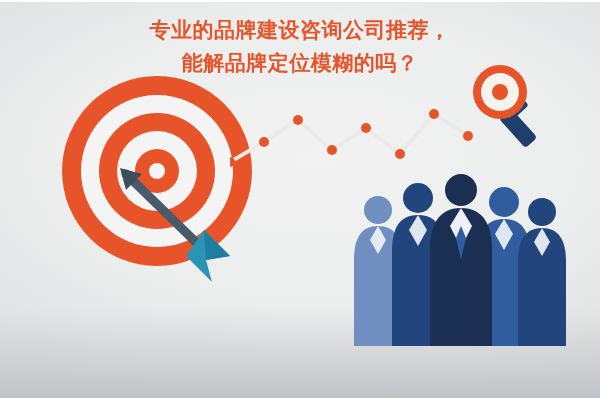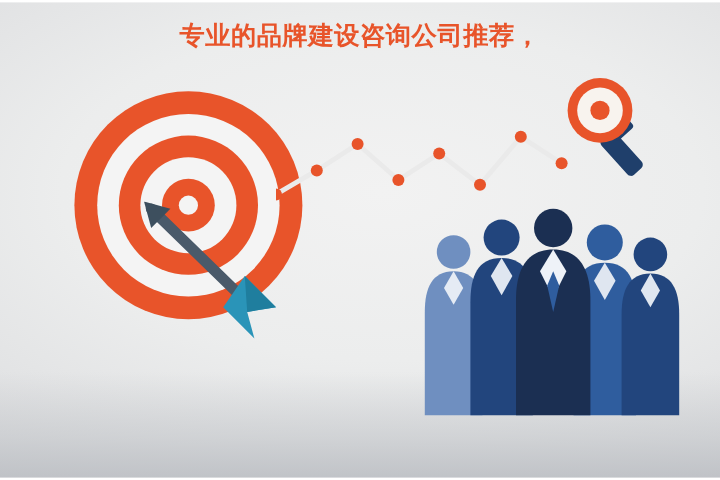--- a/index.html
+++ b/index.html
@@ -123,20 +123,21 @@
 </style>
 </head>
 <body>
 
 <div class="canvas">
 
   <div class="edge-top"></div>
 
   <div class="headline">
     <div class="line">专业的品牌建设咨询公司推荐，</div>
+    <div class="line">能解品牌定位模糊的吗？</div>
   </div>
 
   <div class="target">
     <div class="ring r1"></div>
     <div class="ring r2"></div>
     <div class="ring r3"></div>
     <div class="ring r4"></div>
     <div class="ring r5"></div>
     <div class="ring r6"></div>
   </div>

